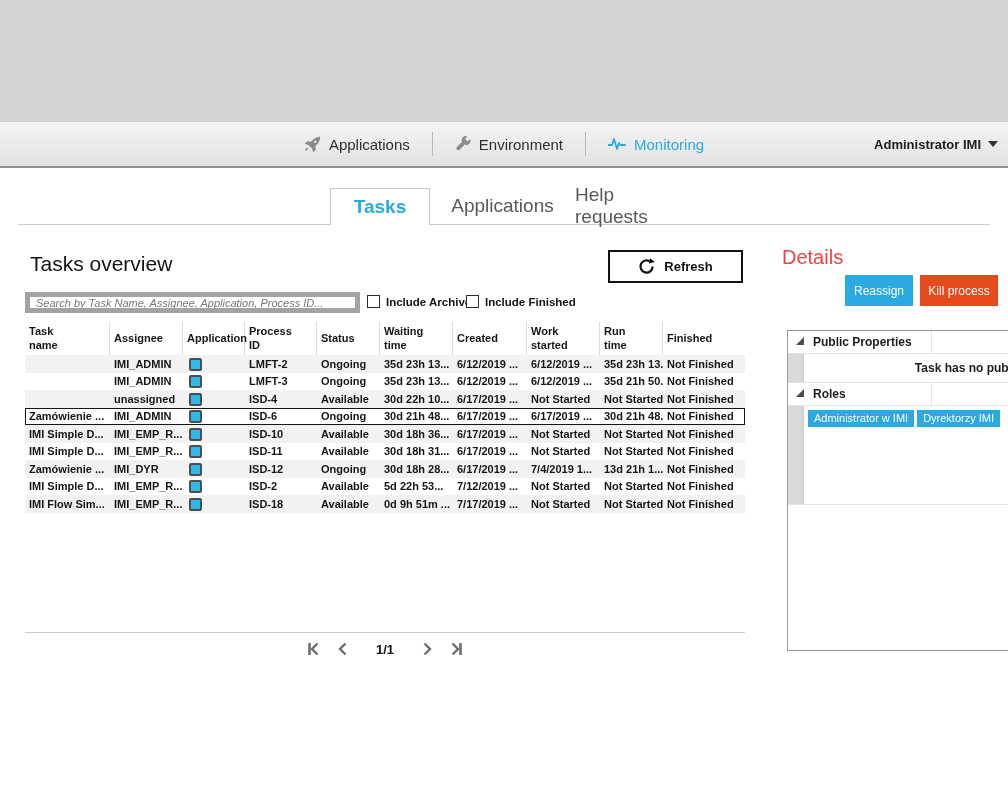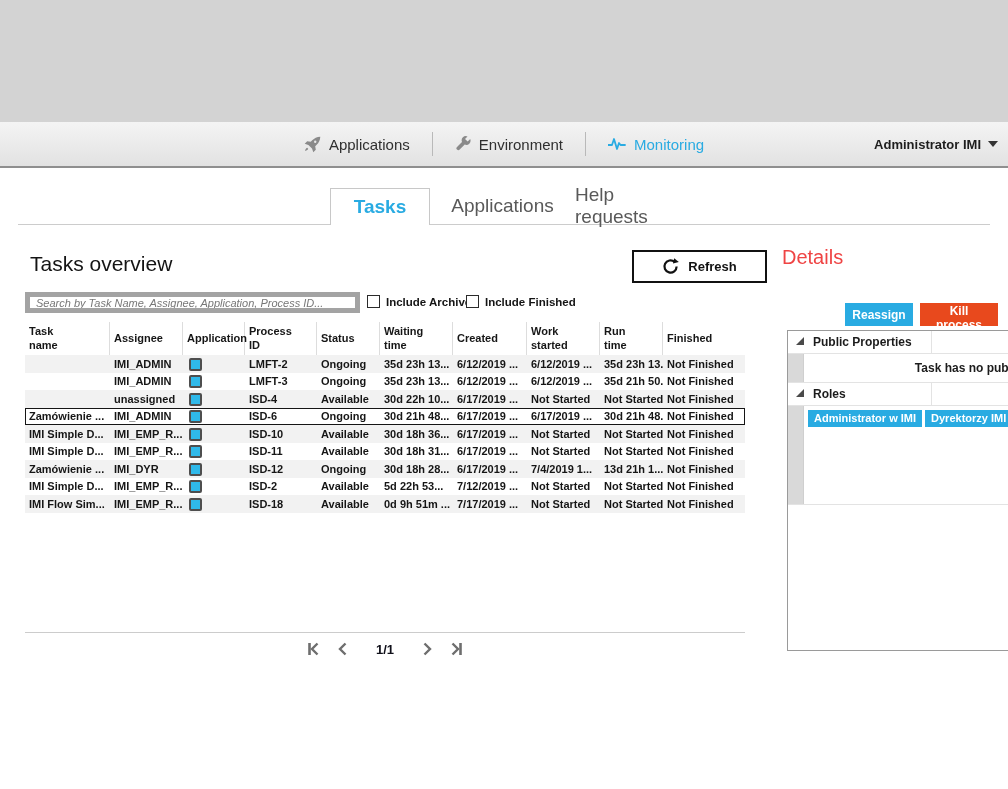--- a/index.html
+++ b/index.html
@@ -18,21 +18,21 @@
   .tab-line{position:absolute;left:18px;width:972px;bottom:0;height:1px;background:#ccc;}
   .tab{position:absolute;top:0;height:36px;display:flex;align-items:center;justify-content:center;
     font-size:19px;color:#595959;cursor:pointer;}
   .tab.active{left:330px;width:100px;height:37px;background:#fff;border:1px solid #c8c8c8;border-bottom:none;
     box-sizing:border-box;color:#29abe2;font-weight:700;z-index:2;}
   .tab.t1{left:435px;width:135px;}
   .tab.t2{left:575px;width:115px;}
   .page-title{position:absolute;left:30px;top:252px;font-size:21px;color:#141414;}
   .refresh-btn{position:absolute;left:608px;top:250px;width:135px;height:33px;background:#fff;
     border:2px solid #111;box-sizing:border-box;display:flex;align-items:center;justify-content:center;
-    gap:9px;font-size:13px;font-weight:700;color:#111;cursor:pointer;margin-left:24px;}
+    gap:9px;font-size:13px;font-weight:700;color:#111;cursor:pointer;}
   .search-input{position:absolute;left:25px;top:292px;width:335px;height:21px;box-sizing:border-box;
     border:5px solid #a3a3a3;padding:0 6px;font-size:11px;font-family:"Liberation Sans",sans-serif;}
   .search-input::placeholder{font-style:italic;color:#777;}
   .cbgroup{position:absolute;top:295px;display:flex;align-items:center;gap:6px;cursor:pointer;}
   .cbg0{left:367px;} .cbg1{left:466px;}
   .cb{width:11px;height:11px;border:1.5px solid #2b2b2b;background:#fff;display:inline-block;}
   .cblabel{font-size:11.5px;font-weight:700;color:#141414;white-space:nowrap;}
   .tasks-table{position:absolute;left:25px;top:322px;width:720px;font-size:11px;color:#161616;}
   .thead{display:flex;height:33px;}
   .th{font-weight:700;box-sizing:border-box;border-right:1px solid #ddd;display:flex;align-items:center;
@@ -45,38 +45,38 @@
   .c0{width:85px;} .c1{width:73px;} .c2{width:62px;} .c3{width:72px;} .c4{width:63px;}
   .c5{width:73px;} .c6{width:74px;} .c7{width:73px;} .c8{width:63px;} .c9{width:82px;}
   .appicon{display:inline-block;width:9px;height:9px;background:#2fb9ea;border:2px solid #4e4e4e;
     border-radius:2px;margin-left:2px;vertical-align:middle;}
   .table-sep{position:absolute;left:25px;top:632px;width:720px;height:1px;background:#ccc;}
   .pagination{position:absolute;left:25px;top:634px;width:720px;height:30px;display:flex;
     align-items:center;justify-content:center;gap:13px;}
   .pgbtn{background:none;border:none;padding:0;cursor:pointer;display:flex;align-items:center;}
   .pgnum{font-size:13px;font-weight:700;color:#10101a;margin:0 14px;}
   .details-title{position:absolute;left:782px;top:246px;font-size:20px;color:#ef4444;}
-  .btn{position:absolute;top:303px;height:23px;border:none;color:#fff;font-size:12px;font-weight:700;
+  .btn{position:absolute;top:275px;height:31px;border:none;color:#fff;font-size:12px;font-weight:400;
     font-family:"Liberation Sans",sans-serif;cursor:pointer;}
   .btn-reassign{left:845px;width:68px;background:#29abe2;}
   .btn-kill{left:920px;width:78px;background:#e8491d;}
   .details-panel{position:absolute;left:787px;top:330px;width:236px;height:321px;box-sizing:border-box;
     border:1px solid #9a9a9a;background:#fff;overflow:hidden;}
   .dp-row{display:flex;align-items:center;position:relative;border-bottom:1px solid #e3e3e3;}
   .dp-head{height:22px;}
   .dp-head .vsep{position:absolute;left:143px;top:0;bottom:0;width:1px;background:#e3e3e3;}
   .tri{width:0;height:0;border-left:8px solid transparent;border-bottom:8px solid #4a4a4a;
     margin:0 9px 2px 8px;cursor:pointer;}
   .dp-lbl{font-weight:700;font-size:12px;color:#1c1c1c;}
   .dp-prop{height:28px;}
   .gutter{width:15px;align-self:stretch;background:#d9d9d9;border-right:1px solid #cfcfcf;flex:none;}
   .dp-val{flex:1;text-align:right;font-weight:700;font-size:12px;color:#1c1c1c;overflow:hidden;white-space:nowrap;}
   .dp-roles{height:98px;align-items:stretch;}
   .tagwrap{flex:1;padding:4px 0 0 4px;display:flex;align-items:flex-start;gap:3px;overflow:hidden;}
-  .roletag{background:#29abe2;color:#fff;font-weight:700;font-size:11px;padding:2px 6px 3px;
+  .roletag{background:#29abe2;color:#fff;font-weight:400;font-size:11px;padding:2px 6px 3px;
     white-space:nowrap;cursor:pointer;}
   svg{display:block;}
 </style>
 </head>
 <body>
 
 <div class="stage">
 
   <div class="top-gray"></div>
 

